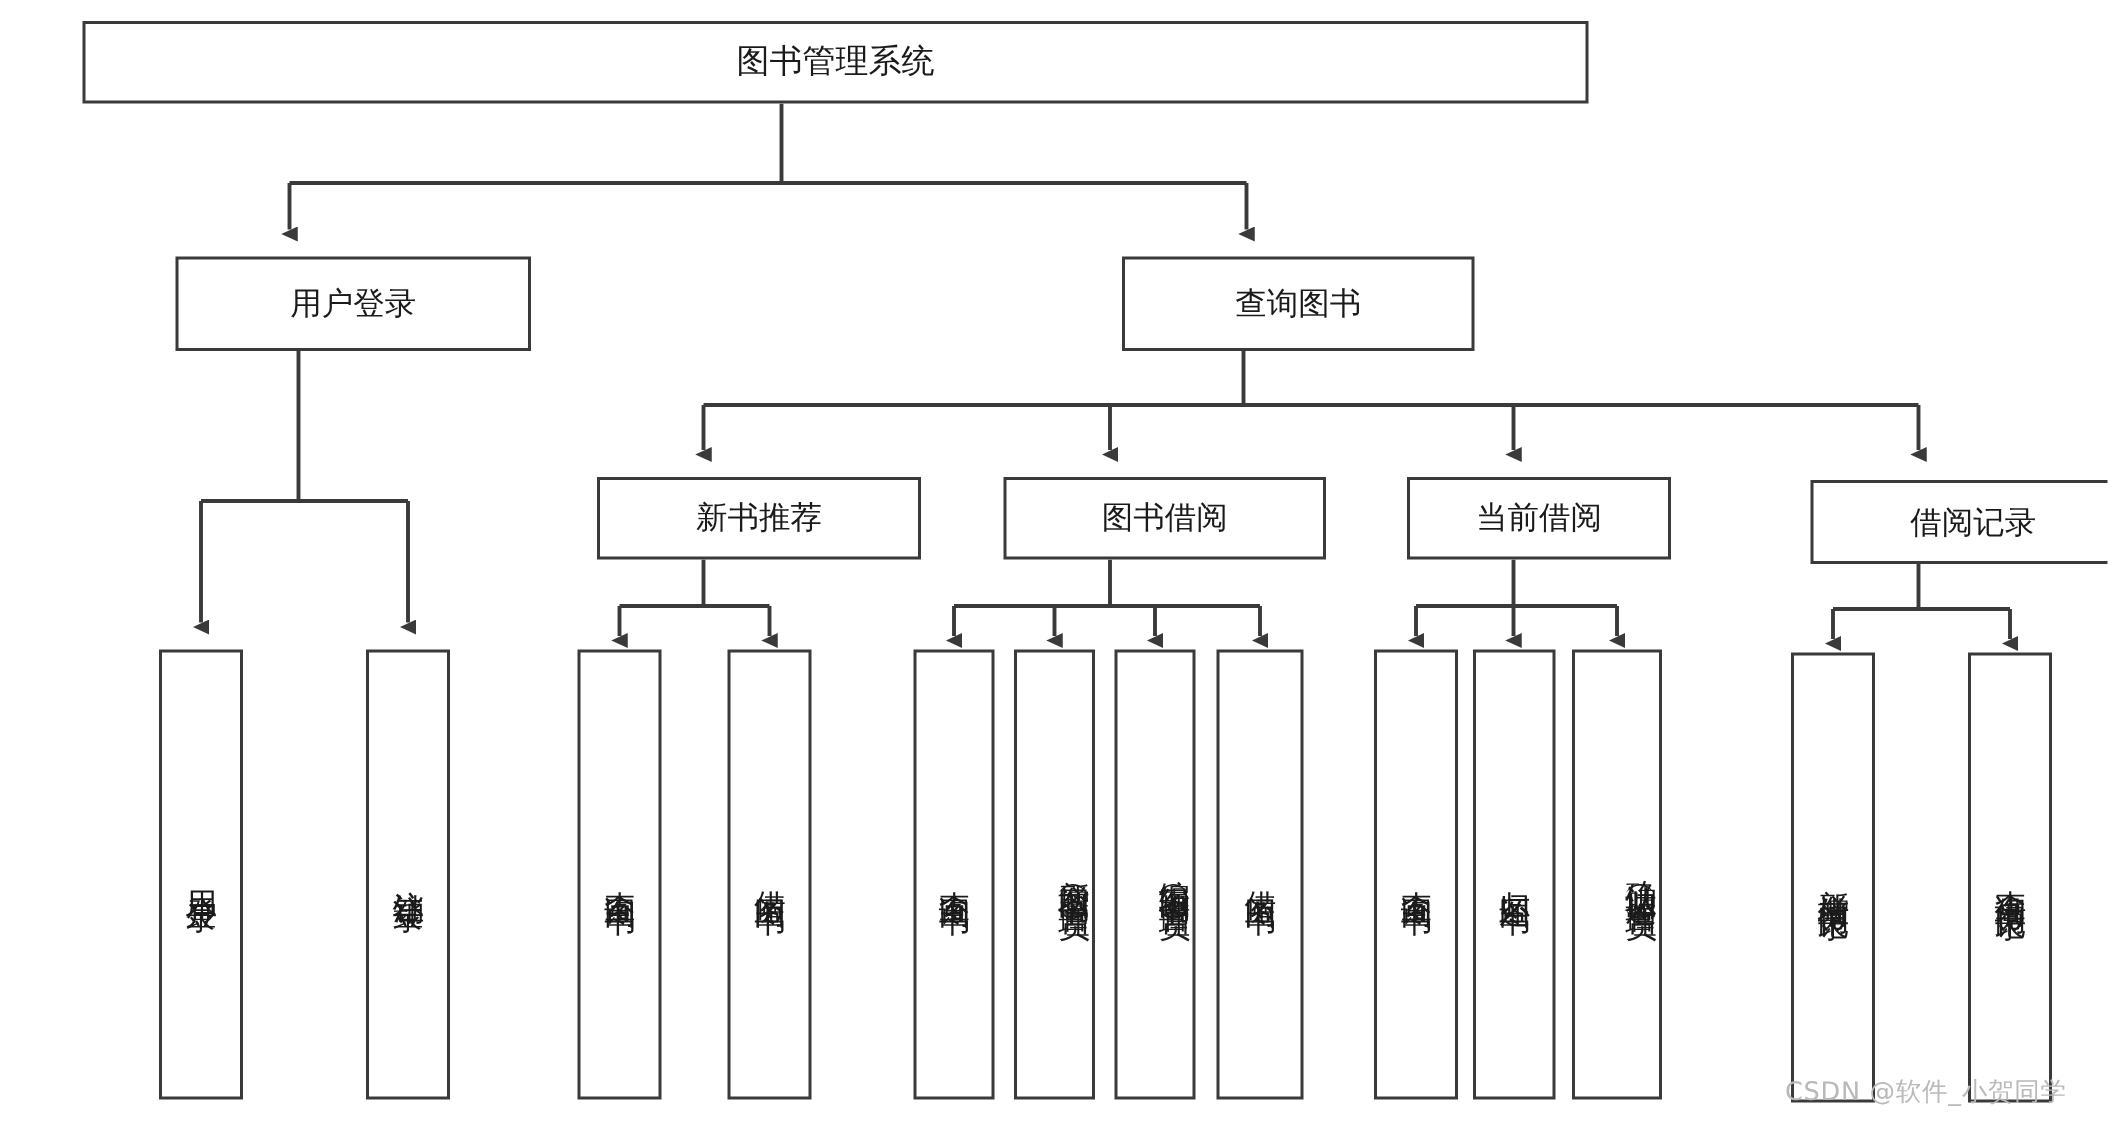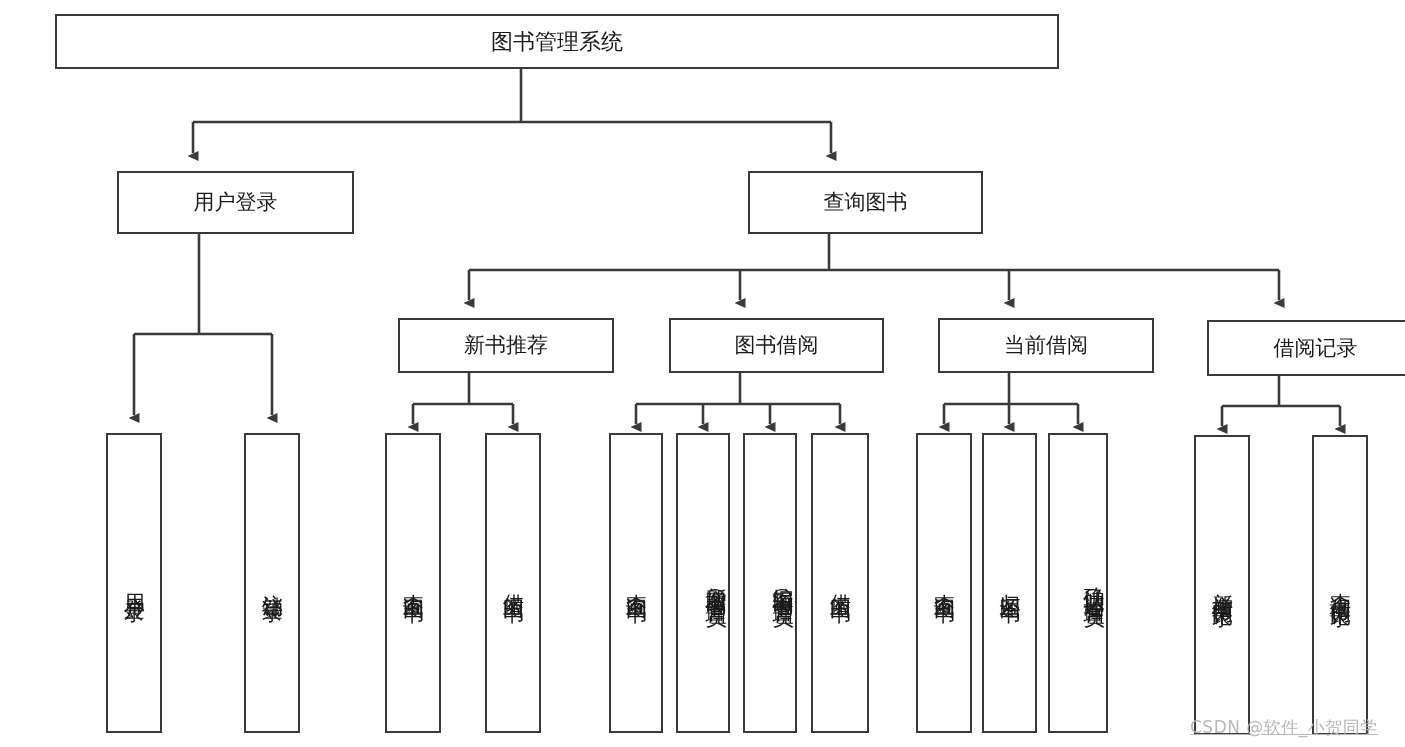--- a/index.html
+++ b/index.html
@@ -30,21 +30,20 @@
     padding:6px 0;
   }
   .node.v.top{ align-items:flex-start; justify-content:center; }
   .node.title{ font-size:22px; }
   .watermark{
     position:absolute;
     font-size:17px;
     color:#b9b9b9;
     white-space:nowrap;
     letter-spacing:0.5px;
-    text-decoration:underline;
   }
 </style>
 </head>
 <body>
 
 <div id="stage">
 
   <svg class="wires" viewBox="0 0 1405 747" xmlns="http://www.w3.org/2000/svg">
     <defs>
       <marker id="arrow" markerWidth="10" markerHeight="11" refX="2" refY="5.5" orient="auto" markerUnits="userSpaceOnUse">
@@ -105,21 +104,21 @@
   <div class="node h" style="left:712px;top:171px;width:235px;height:63px;">
     <span>查询图书</span>
   </div>
 
   <div class="node h" style="left:362px;top:318px;width:216px;height:55px;align-items:center;">
     <span>新书推荐</span>
   </div>
   <div class="node h" style="left:633px;top:318px;width:215px;height:55px;justify-content:center;">
     <span>图书借阅</span>
   </div>
-  <div class="node h" style="left:902px;top:318px;width:216px;height:55px;">
+  <div class="node h" style="left:902px;top:318px;width:176px;height:55px;">
     <span>当前借阅</span>
   </div>
   <div class="node h" style="left:1171px;top:320px;width:217px;height:56px;">
     <span>借阅记录</span>
   </div>
 
   <div class="node v" style="left:106px;top:433px;width:56px;height:300px;">
     <span>用户登录</span>
   </div>
   <div class="node v" style="left:244px;top:433px;width:56px;height:300px;">

